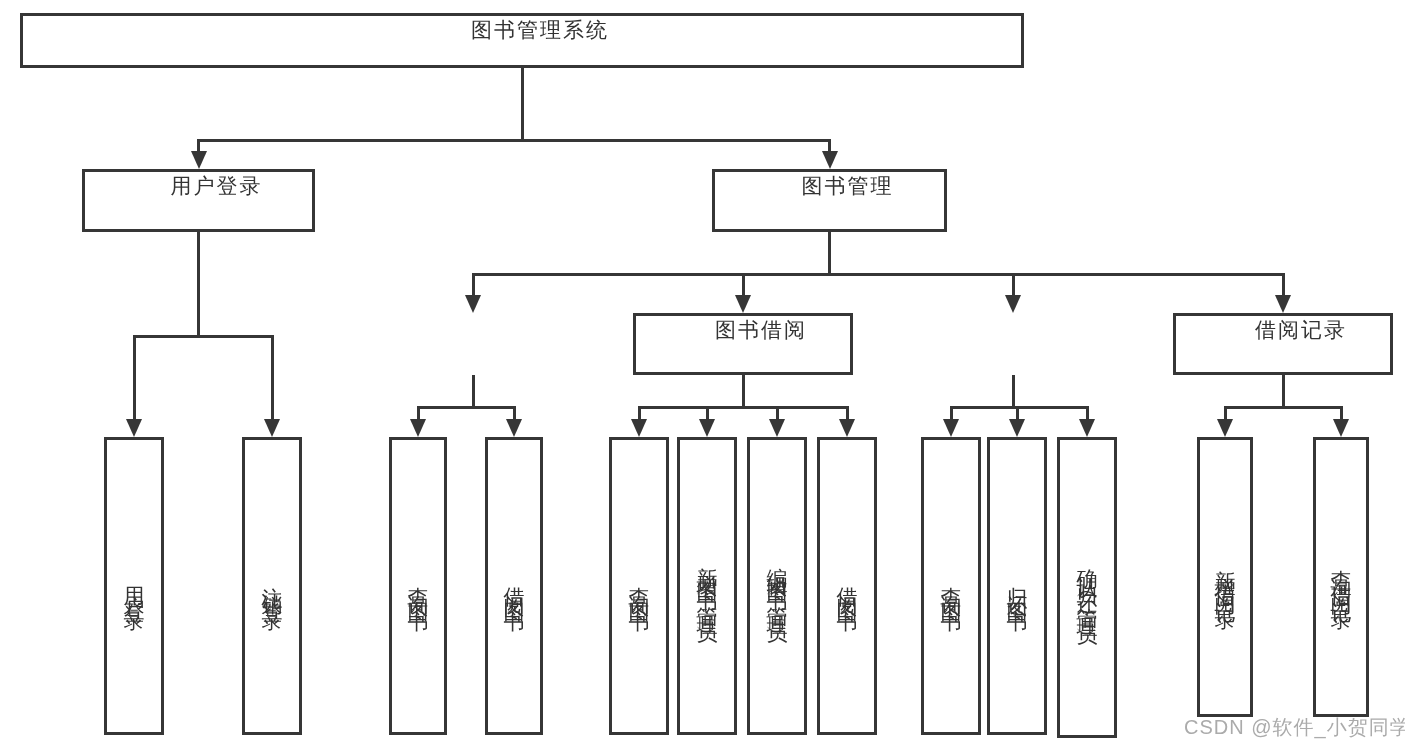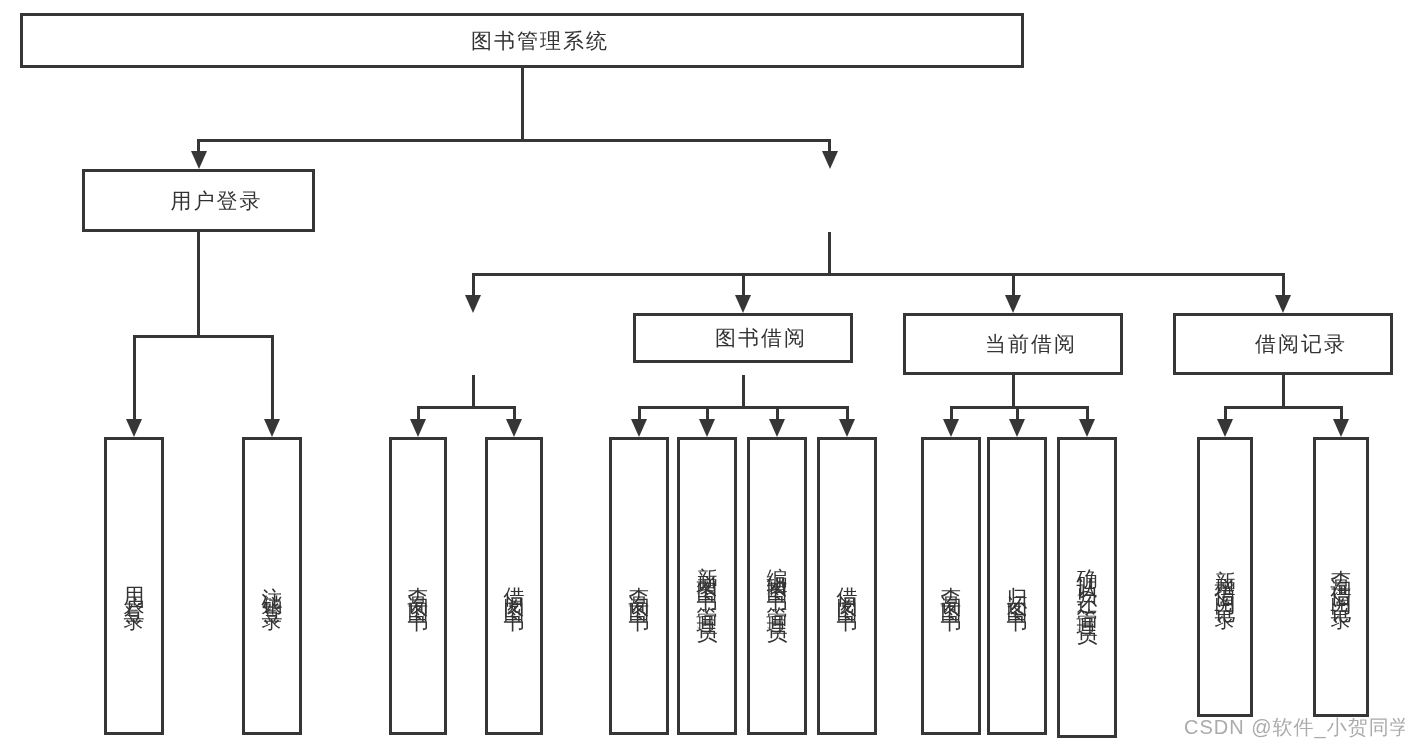--- a/index.html
+++ b/index.html
@@ -3,21 +3,21 @@
 <meta charset="utf-8">
 <style>
   html,body { margin:0; padding:0; background:#ffffff; }
   .canvas {
     position:relative; width:1405px; height:747px; background:#ffffff;
     font-family:"Liberation Sans", sans-serif; color:#333333; overflow:hidden;
   }
   .box {
     position:absolute; box-sizing:border-box;
     border:3px solid #363636; background:#ffffff;
-    display:flex; align-items:center; justify-content:center;
+    display:flex; justify-content:center;
     font-size:21px; letter-spacing:2px; color:#333333;padding-left:36px;
   }
   .vbox {
     position:absolute; box-sizing:border-box;
     border:3px solid #363636; background:#ffffff;
     display:flex; align-items:center; justify-content:center;
     writing-mode:vertical-rl; text-orientation:mixed;
     font-size:21px; letter-spacing:8px; color:#333333;
   }
   .h { position:absolute; height:3px; background:#363636; }
@@ -37,26 +37,26 @@
 
 <div class="canvas">
 
   <div class="box" style="left:20px; top:13px; width:1004px; height:55px;">
     <span>图书管理系统</span>
   </div>
 
   <div class="box" style="left:82px; top:169px; width:233px; height:63px;">
     <span>用户登录</span>
   </div>
+  <div class="box" style="left:712px; top:169px; width:235px; height:63px;">
+    <span>图书管理</span>
+  </div>
 
-  <div class="box" style="left:633px; top:313px; width:220px; height:50px;">
+  <div class="box" style="left:633px; top:313px; width:220px; height:62px;">
     <span>图书借阅</span>
-  </div>
-  <div class="box" style="left:903px; top:313px; width:220px; height:62px;">
-    <span>当前借阅</span>
   </div>
   <div class="box" style="left:1173px; top:313px; width:220px; height:62px;">
     <span>借阅记录</span>
   </div>
 
   <div class="vbox" style="left:104px; top:437px; width:60px; height:298px;">
     <span>用户登录</span>
   </div>
   <div class="vbox" style="left:242px; top:437px; width:60px; height:298px;">
     <span>注销登录</span>

